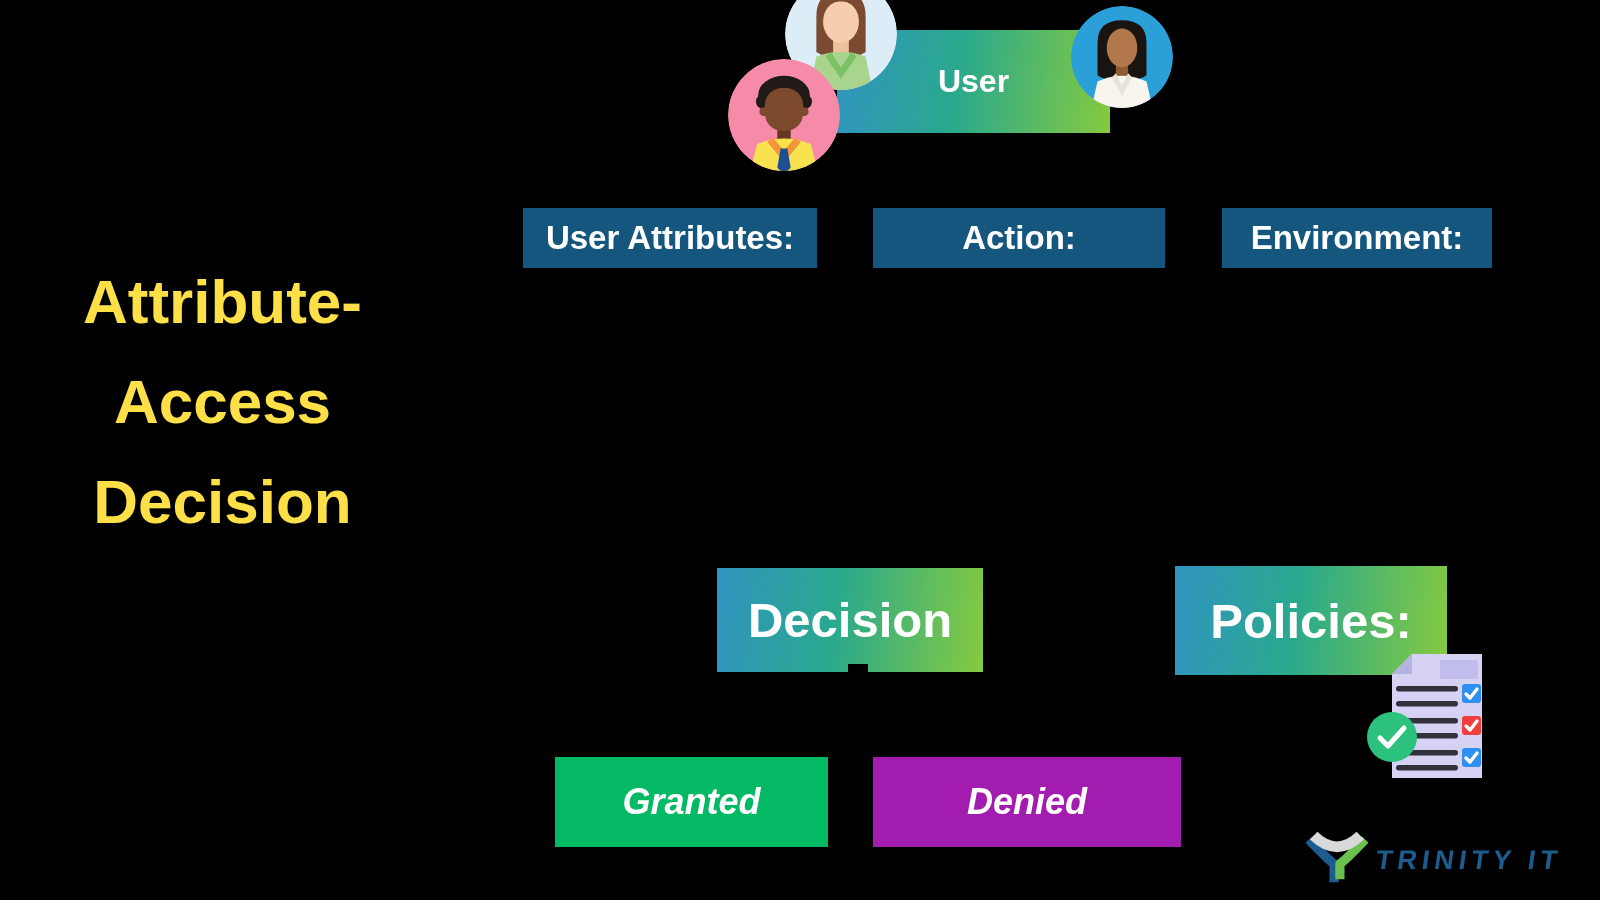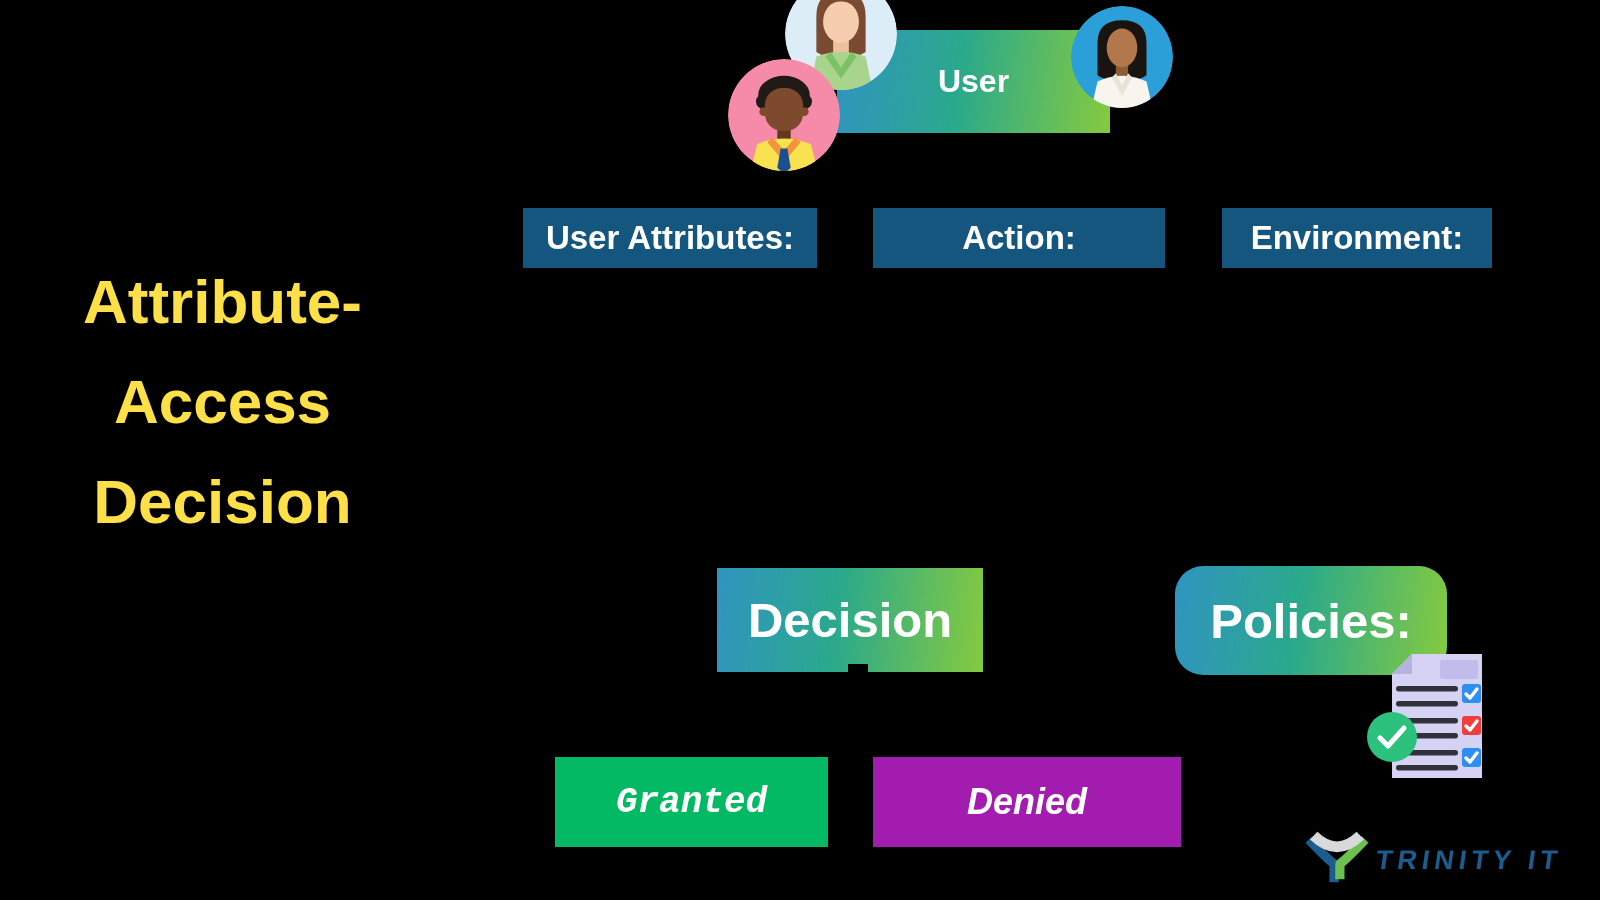--- a/index.html
+++ b/index.html
@@ -14,37 +14,37 @@
     color:#fde047;font-weight:bold;font-size:62px;line-height:100px;
   }
   
   .grad{
     background:linear-gradient(97deg,#3094c0 0%,#2aa98c 45%,#86ca3f 100%);
     display:flex;align-items:center;justify-content:center;
     color:#fff;font-weight:bold;
   }
   .user-banner{left:837px;top:30px;width:273px;height:103px;font-size:32px;z-index:1;}
   .decision-box{left:717px;top:568px;width:266px;height:104px;font-size:49px;}
-  .policies-box{left:1175px;top:566px;width:272px;height:109px;font-size:49px;border-radius:28px;}
+  .policies-box{left:1175px;top:566px;width:272px;height:109px;font-size:49px;}
   
   .label-box{
     background:#15567e;color:#fff;font-weight:bold;font-size:33px;
     display:flex;align-items:center;justify-content:center;
     top:208px;height:60px;margin-left:45px;
   }
   .box-user-attrs{left:478px;width:294px;}
   .box-action{left:828px;width:292px;}
   .box-environment{left:1177px;width:270px;}
   
   .outcome{
     color:#fff;font-weight:bold;font-style:italic;font-size:36px;
     display:flex;align-items:center;justify-content:center;
     top:757px;height:90px;
   }
-  .granted{left:555px;width:273px;background:#04b964;font-family:Liberation Mono, monospace;}
+  .granted{left:555px;width:273px;background:#04b964;}
   .denied{left:873px;width:308px;background:#a21caf;}
   
   .avatar{border-radius:50%;overflow:hidden;z-index:2;}
   .avatar svg{display:block;width:100%;height:100%;}
   .av-woman-light{left:785px;top:-22px;width:112px;height:112px;}
   .av-man-pink{left:728px;top:59px;width:112px;height:112px;}
   .av-woman-blue{left:1071px;top:6px;width:102px;height:102px;}
   
   .notch{left:848px;top:664px;width:20px;height:9px;background:#000;z-index:3;}
   

